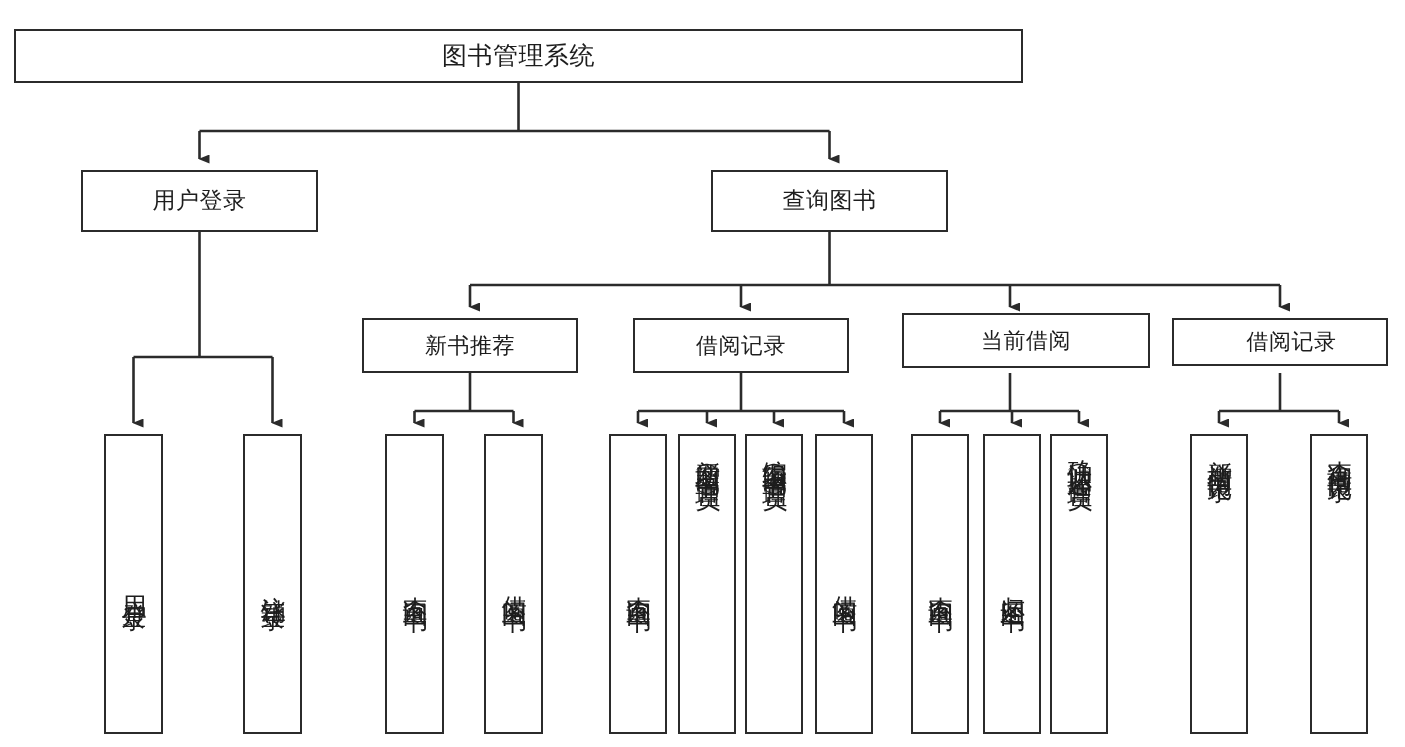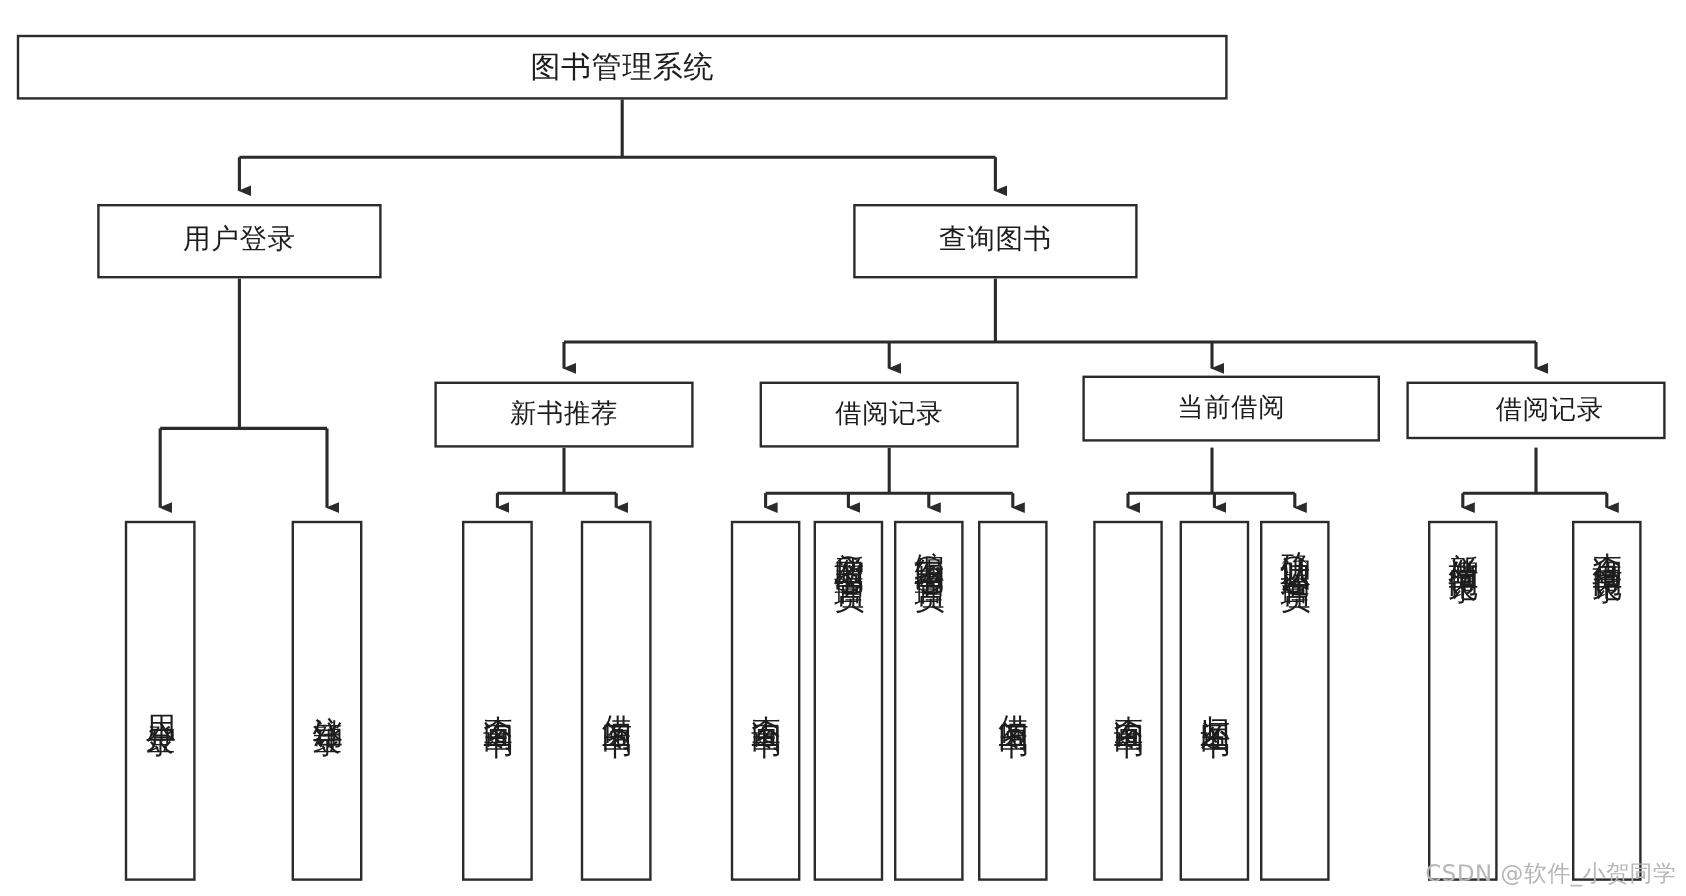--- a/index.html
+++ b/index.html
@@ -180,14 +180,13 @@
         <span class="label">确认归还（管理员）</span>
       </div>
       <div class="node leaf" style="left: 1190px; top: 434px; width: 58px; height: 300px;">
         <span class="label">新增借阅记录</span>
       </div>
       <div class="node leaf" style="left: 1310px; top: 434px; width: 58px; height: 300px;">
         <span class="label">查询借阅记录</span>
       </div>
     </div>
 
-  <div class="watermark">CSDN @软件_小贺同学</div>
 </div>
 
 </body></html>

